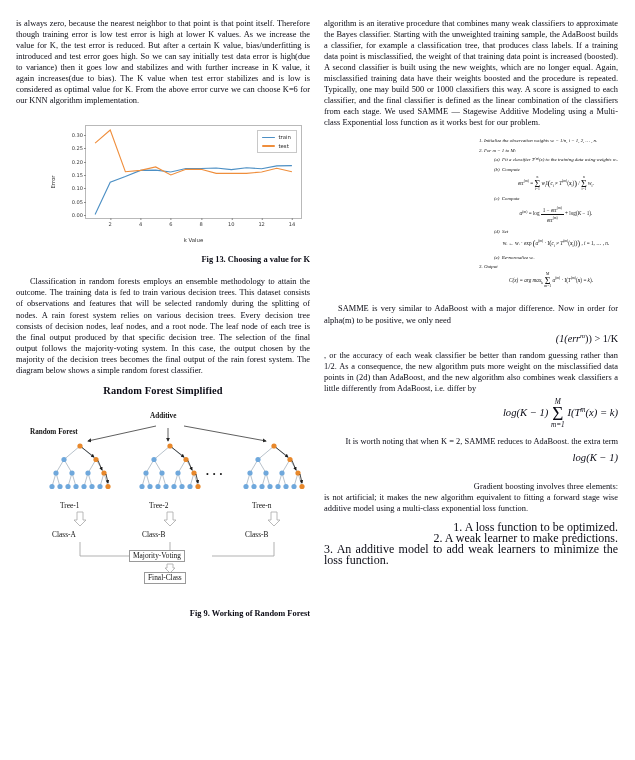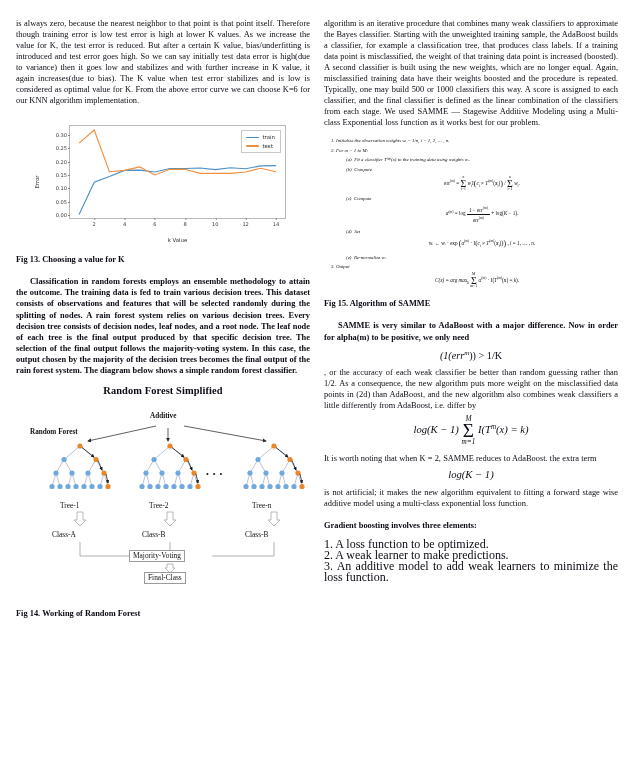--- a/index.html
+++ b/index.html
@@ -5,32 +5,32 @@
   * { box-sizing: border-box; }
   html, body { margin:0; padding:0; }
   body {
     width: 635px; height: 760px;
     background: #ffffff;
     font-family: "Liberation Serif", "DejaVu Serif", serif;
     color: #0a0a14;
     overflow: hidden;
   }
   .page { width:635px; height:760px; padding: 18px 14px 8px 16px; display:flex; gap:14px; }
-  .col { width: 294px; display:flex; flex-direction:column; }
+  .col { width: 294px; display:flex; flex-direction:column;align-items:flex-end; }
   p.body {
     font-size: 8.4px;
     line-height: 11.05px;
     text-align: justify;
     margin: 0 0 0 0;
     hyphens: none;
     -webkit-hyphens: none;
     word-spacing: 0.1px;
   }
   p.indent { text-indent: 14px; }
-  p.gap { margin-top: 11px; font-weight: bold; }
+  p.gap { margin-top: 11px; }
   .figcap {
     font-size: 8.4px;
     font-weight: bold;
     margin: 0;
     line-height: 11px;
   }
 
   
   .chart-wrap { margin: 13px 0 0 0; height: 131px; position:relative; }
   .chart { position:relative; width: 266px; height: 126px; margin-left: 12px; }
@@ -261,21 +261,21 @@
         <div class="lbl-n" style="left:236px; top:101px;">Tree-n</div>
         <div class="lbl-n" style="left:36px; top:130px;">Class-A</div>
         <div class="lbl-n" style="left:126px; top:130px;">Class-B</div>
         <div class="lbl-n" style="left:229px; top:130px;">Class-B</div>
         <div class="lbl-n" style="left:190px; top:70px; letter-spacing:1px; font-size:8px;">• • •</div>
         <div class="boxlbl" style="left:113px; top:150px;">Majority-Voting</div>
         <div class="boxlbl" style="left:128px; top:172px;">Final-Class</div>
       </div>
     </div>
 
-    <p class="figcap" style="margin-top:1px">Fig 14. Working of Random Forest</p>
+    <p class="figcap" style="margin-top:1px">Fig 9. Working of Random Forest</p>
 
   </div>
 
   <div class="col">
 
     <p class="body">algorithm is an iterative procedure that combines many weak classifiers to approximate the Bayes classifier. Starting with the unweighted training sample, the AdaBoost builds a classifier, for example a classification tree, that produces class labels. If a training data point is misclassified, the weight of that training data point is increased (boosted). A second classifier is built using the new weights, which are no longer equal. Again, misclassified training data have their weights boosted and the procedure is repeated. Typically, one may build 500 or 1000 classifiers this way. A score is assigned to each classifier, and the final classifier is defined as the linear combination of the classifiers from each stage. We used SAMME — Stagewise Additive Modeling using a Multi-class Exponential loss function as it works best for our problem.</p>
 
     <div class="alg">
       <ol>
         <li>Initialize the observation weights wᵢ = 1/n,  i = 1, 2, … , n.</li>
@@ -312,21 +312,20 @@
           <span>Output</span>
           <div class="eq">
             <i><span>C(x) = arg max</span></i><sub>k</sub>
             <span class="sig"><span class="top">M</span><span class="mid">Σ</span><span class="bot">m=1</span></span>
             <i>α</i><sup>(m)</sup> · I(<i>T</i><sup>(m)</sup>(<b><i>x</i></b>) = <i>k</i>).
           </div>
         </li>
       </ol>
     </div>
 
-    <p class="figcap" style="margin-top:6px">Fig 15. Algorithm of SAMME</p>
 
     <p class="body indent gap">SAMME is very similar to AdaBoost with a major difference. Now in order for alpha(m) to be positive, we only need</p>
 
     <div class="eqbig">
       <span>(1(err</span><sup>m</sup><span style="font-style:normal">)) &gt; 1/K</span>
     </div>
 
     <p class="body">, or the accuracy of each weak classifier be better than random guessing rather than 1/2. As a consequence, the new algorithm puts more weight on the misclassified data points in (2d) than AdaBoost, and the new algorithm also combines weak classifiers a little differently from AdaBoost, i.e. differ by</p>
 
     <div class="eqbig2">
@@ -336,23 +335,23 @@
         <span class="mid">Σ</span>
         <span class="bot">m=1</span>
       </span>
       <span>I(T</span><sup>m</sup><span>(x) = k)</span>
     </div>
 
     <p class="body">It is worth noting that when K = 2, SAMME reduces to AdaBoost. the extra term</p>
 
     <div class="eqbig2">log(K − 1)</div>
 
+    <p class="body gap">Gradient boosting involves three elements:</p>
+
     <p class="body">is not artificial; it makes the new algorithm equivalent to fitting a forward stage wise additive model using a multi-class exponential loss function.</p>
-
-    <p class="body gap">Gradient boosting involves three elements:</p>
 
     <div style="height:8px"></div>
 
     <p class="num-list">1. A loss function to be optimized.</p>
     <p class="num-list">2. A weak learner to make predictions.</p>
     <p class="num-list" style="text-align:justify">3. An additive model to add weak learners to minimize the loss function.</p>
   </div>
 
 </div>
 

